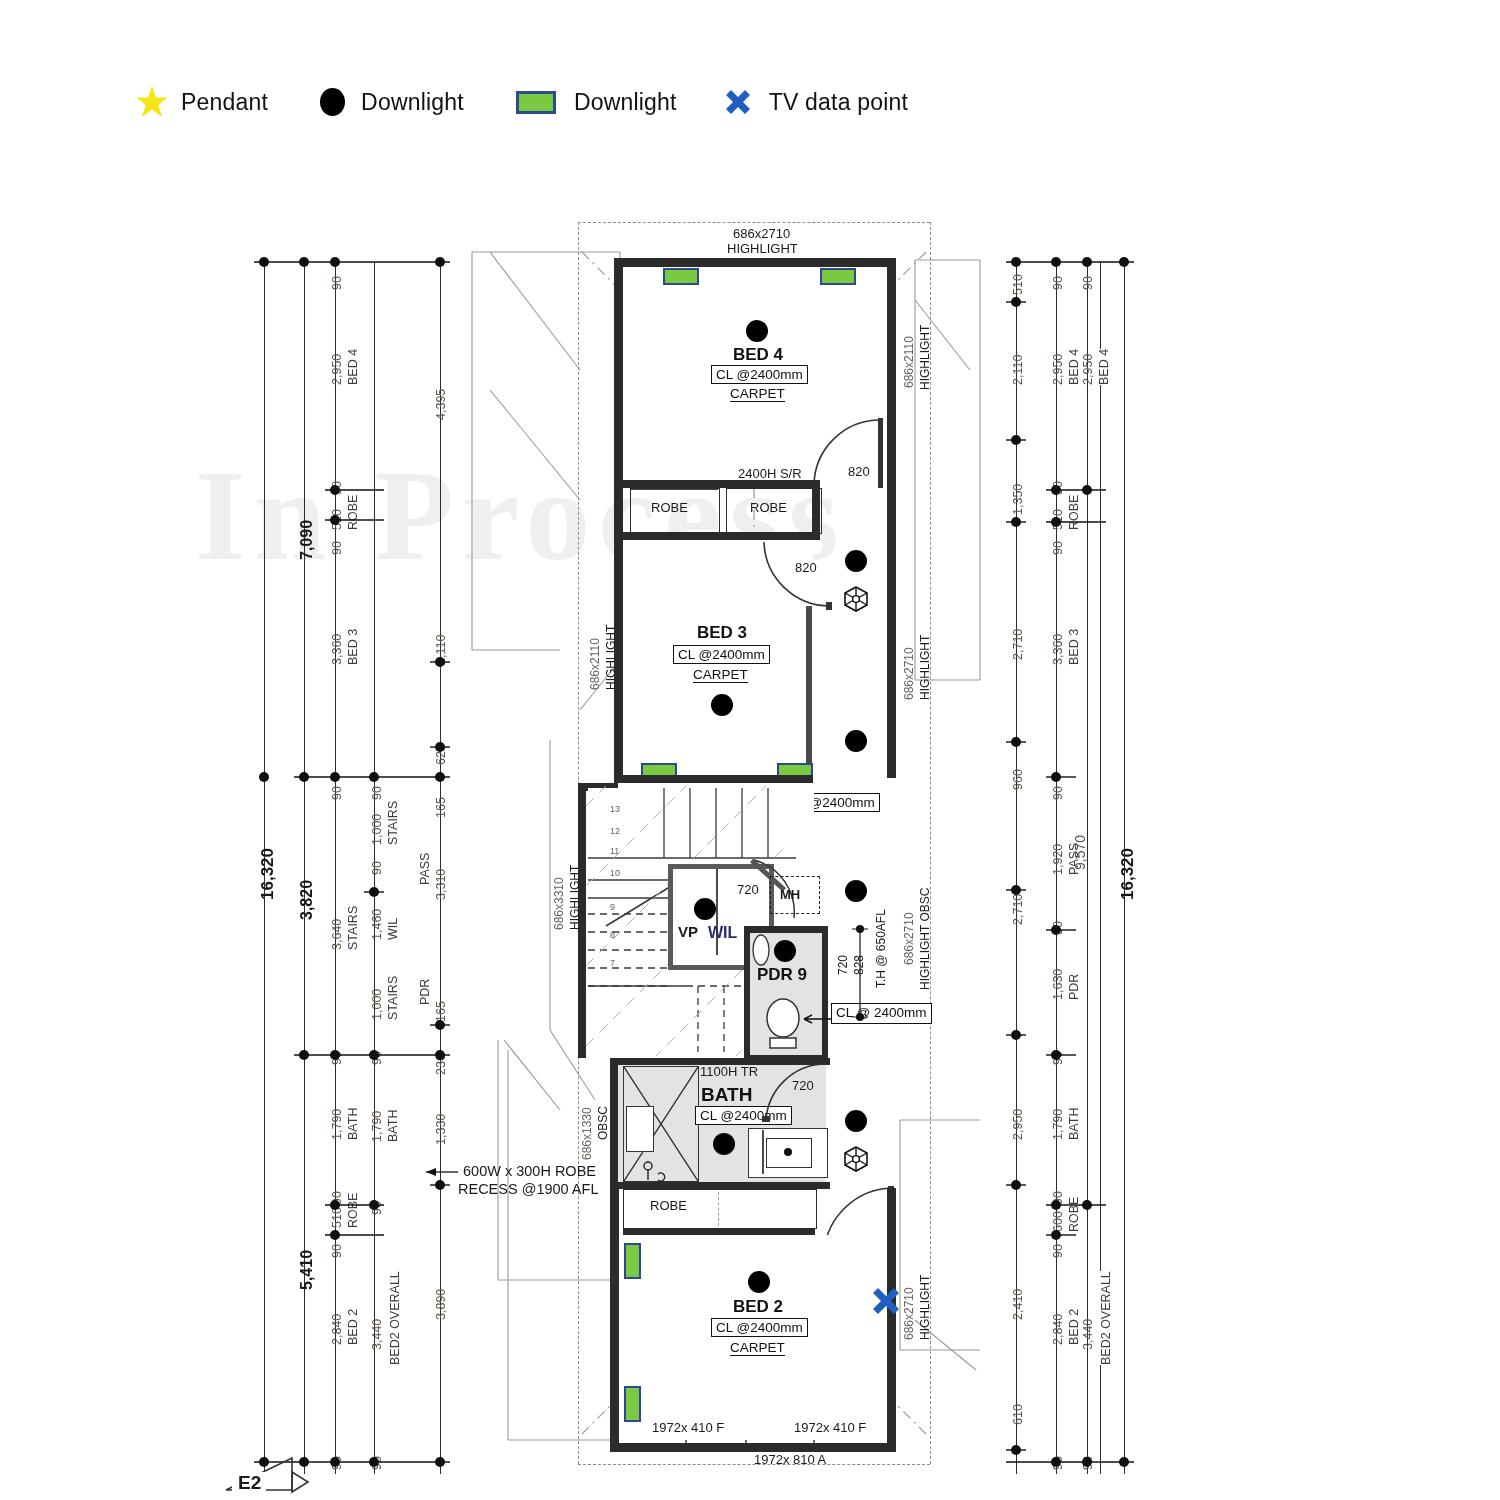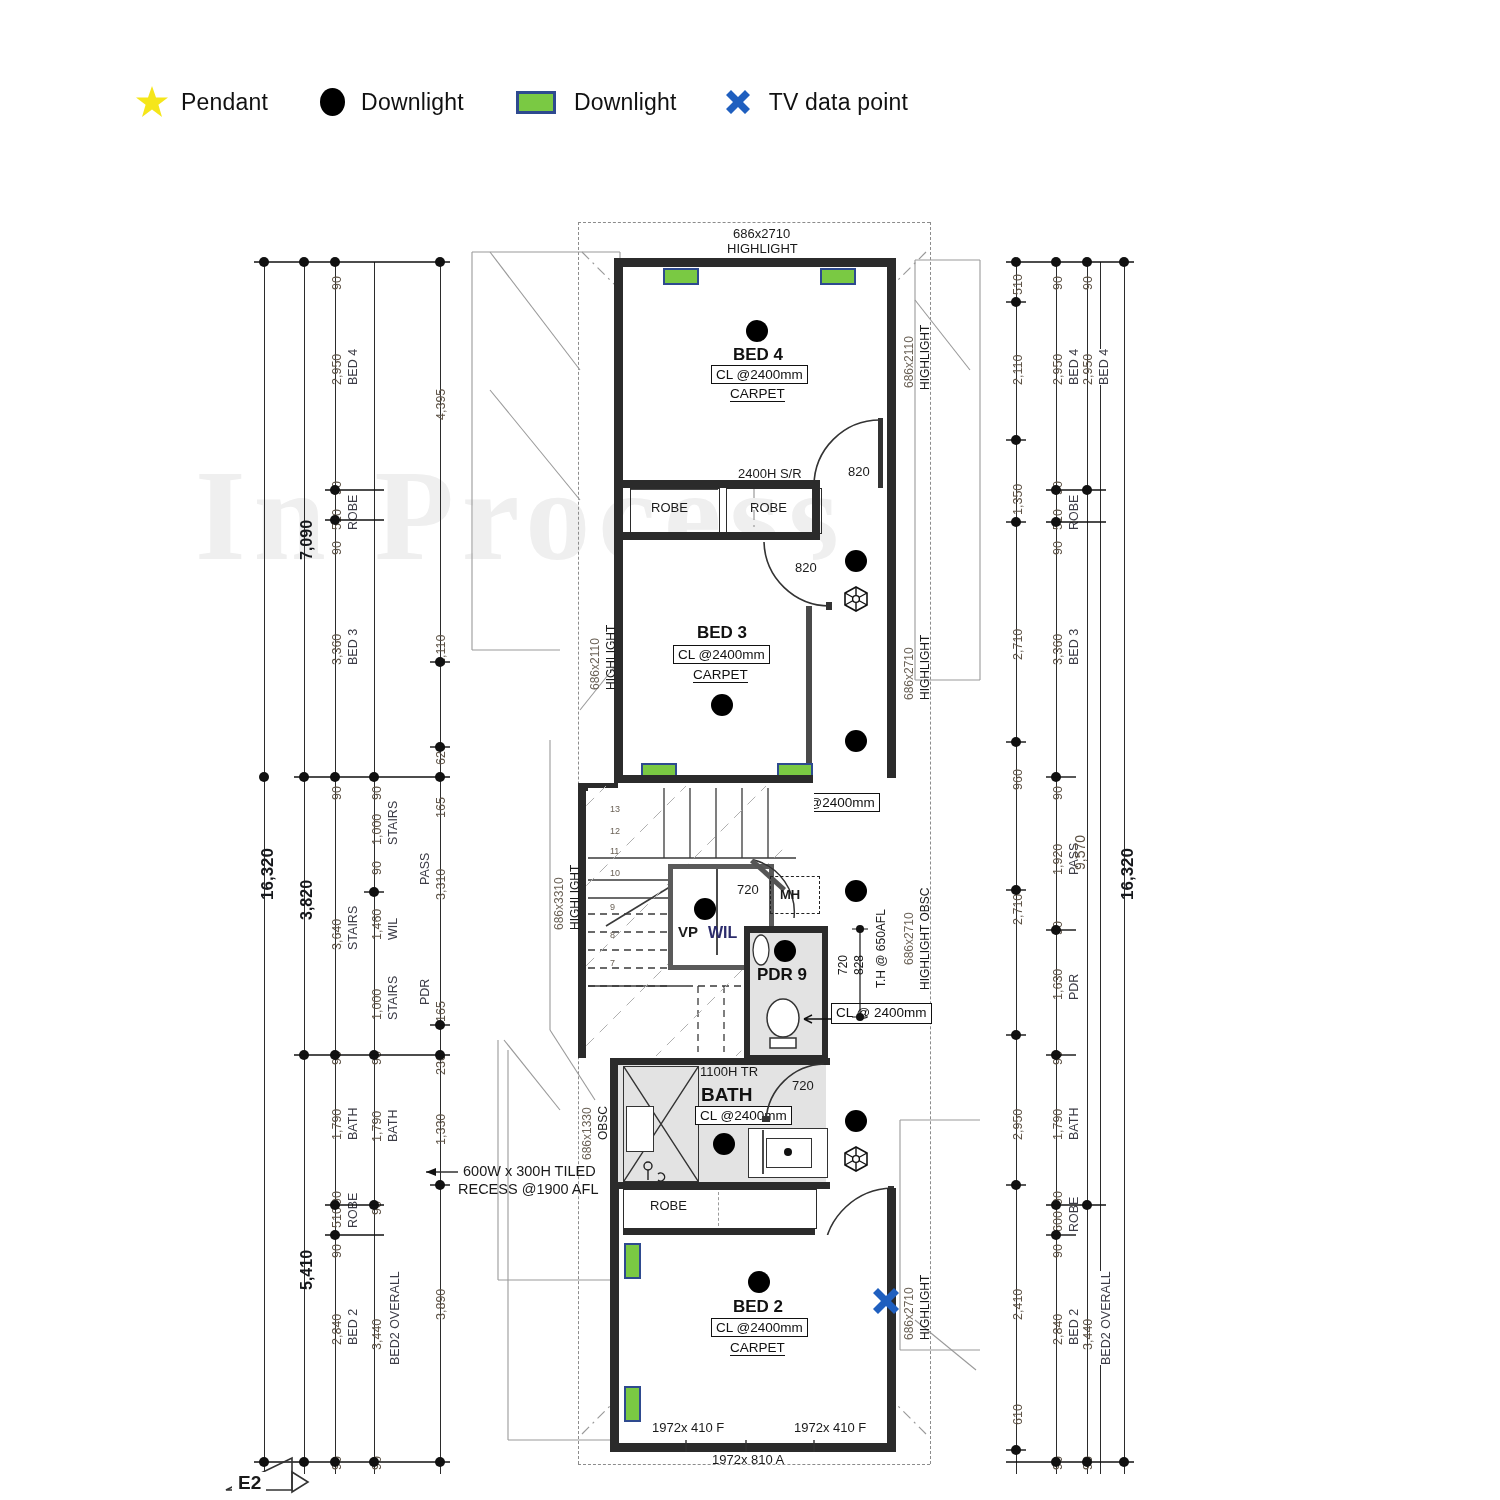--- a/index.html
+++ b/index.html
@@ -344,21 +344,21 @@
   <div class="abs" style="left:784px;top:1148px;width:8px;height:8px;border-radius:50%;background:#111;"></div>
   <div class="thin" style="left:762px;top:1130px;width:1.5px;height:44px;"></div>
 
   <div class="dlight" style="left:845px;top:1110px;"></div>
   <svg class="fan" style="left:843px;top:1146px;" viewBox="0 0 26 26">
     <polygon points="13,1 24,7 24,19 13,25 2,19 2,7" fill="none" stroke="#111" stroke-width="1.6"></polygon>
     <path d="M13 1 L13 25 M2 7 L24 19 M24 7 L2 19" stroke="#111" stroke-width="1.4"></path>
     <circle cx="13" cy="13" r="3.4" fill="#fff" stroke="#111" stroke-width="1.4"></circle>
   </svg>
 
-  <div class="txt" style="left:463px;top:1163px;font-size:14.5px;">600W x 300H TILED</div>
+  <div class="txt" style="left:463px;top:1163px;font-size:14.5px;">600W x 300H ROBE</div>
   <div class="txt" style="left:458px;top:1181px;font-size:14.5px;">RECESS @1900 AFL</div>
   <svg class="abs" style="left:424px;top:1164px;width:200px;height:22px;" viewBox="0 0 200 22">
     <path d="M2 8 L34 8" stroke="#111" stroke-width="1.3"></path>
     <polygon points="2,8 12,4 12,12" fill="#111"></polygon>
   </svg>
 
   <div class="abs" style="left:623px;top:1189px;width:192px;height:38px;border:1.6px solid #2b2b2b;background:#fff;"></div>
   <div class="txt" style="left:650px;top:1198px;">ROBE</div>
   <div class="dashv" style="left:718px;top:1192px;height:34px;"></div>
   <div class="wall" style="left:623px;top:1228px;width:192px;height:7px;"></div>
@@ -380,21 +380,21 @@
   <div class="roomname" style="left:733px;top:1297px;">BED 2</div>
   <div class="boxlabel" style="left:711px;top:1318px;">CL @2400mm</div>
   <div class="uline" style="left:730px;top:1340px;">CARPET</div>
 
   <svg class="tvpt" style="left:870px;top:1285px;" viewBox="0 0 32 32">
     <path d="M8 3 L16 11 L24 3 L29 8 L21 16 L29 24 L24 29 L16 21 L8 29 L3 24 L11 16 L3 8 Z" fill="#1f5fbf"></path>
   </svg>
 
   <div class="txt" style="left:652px;top:1420px;">1972x 410 F</div>
   <div class="txt" style="left:794px;top:1420px;">1972x 410 F</div>
-  <div class="txt" style="left:712px;top:1452px;">1972x 810 A</div>
+  <div class="txt" style="left:754px;top:1452px;">1972x 810 A</div>
   <svg class="abs" style="left:614px;top:1440px;width:280px;height:12px;" viewBox="0 0 280 12">
     <g stroke="#333" stroke-width="1.4">
       <path d="M72 0 L72 12"></path>
         <path d="M132 0 L132 12"></path>
         <path d="M200 0 L200 12"></path>
     </g>
   </svg>
 
   <div class="vtxt gr" style="left:902px;top:388px;">686x2110</div>
   <div class="vtxt" style="left:918px;top:390px;">HIGHLIGHT</div>

